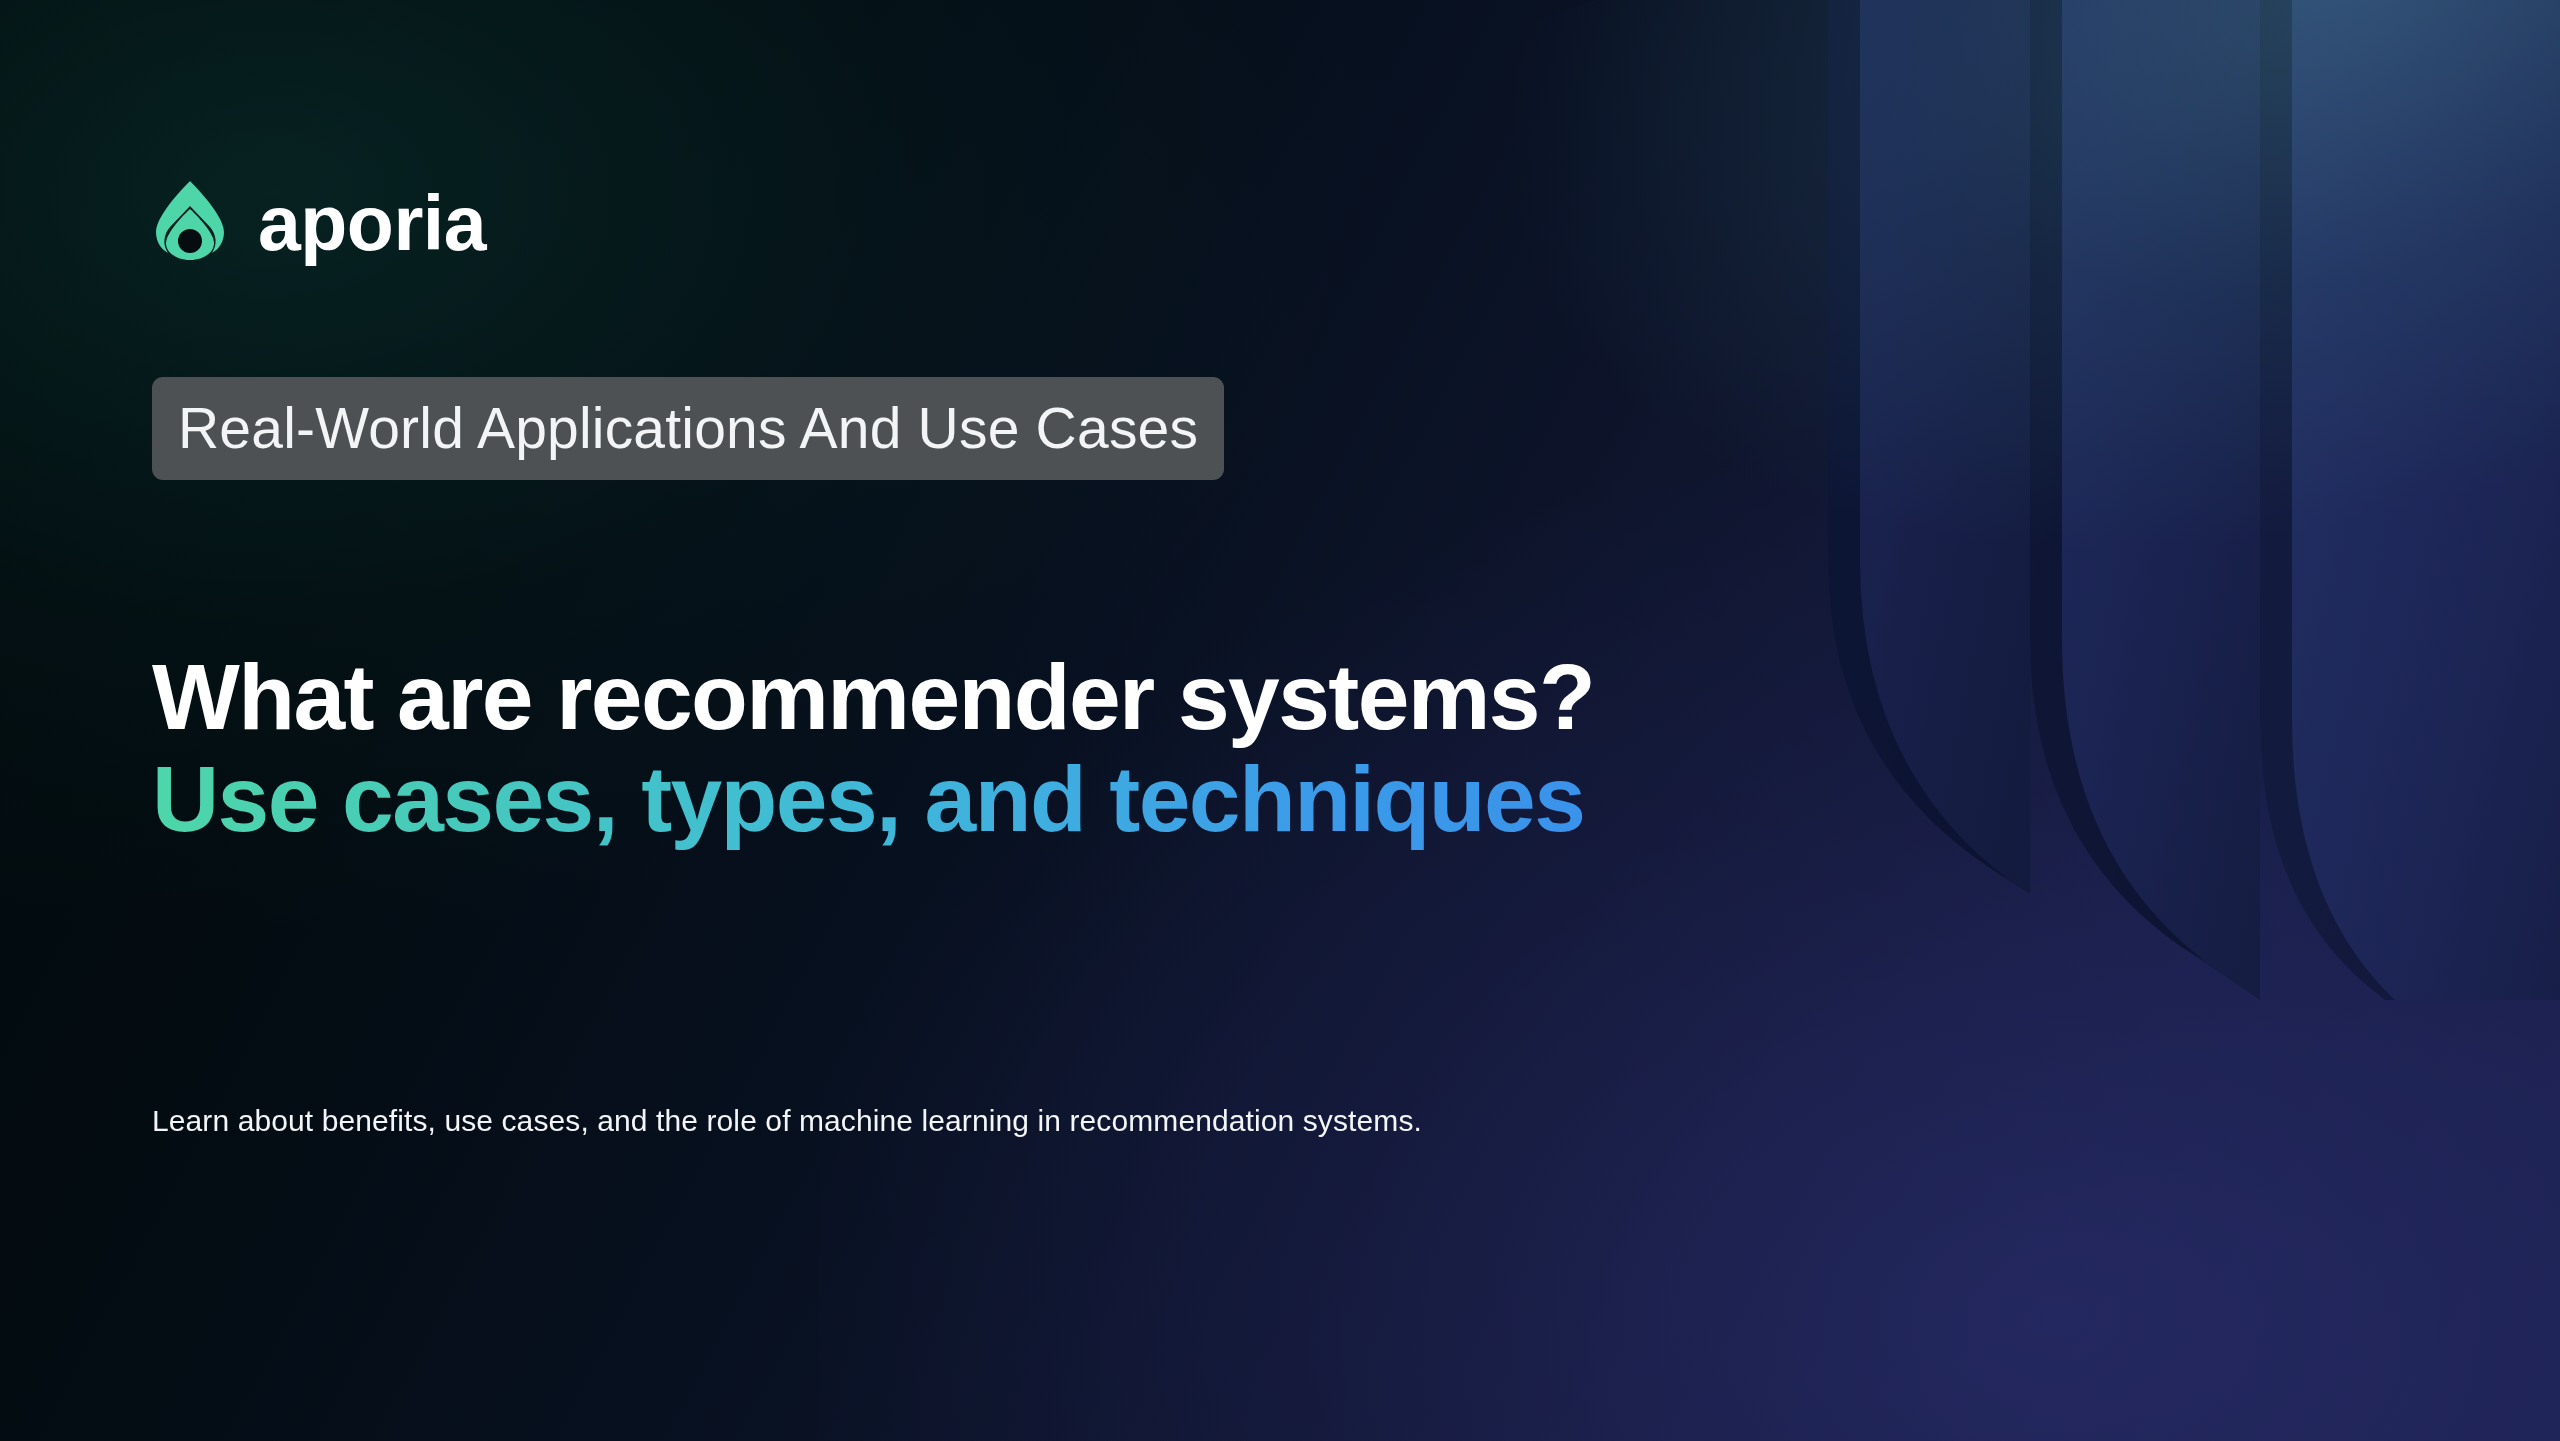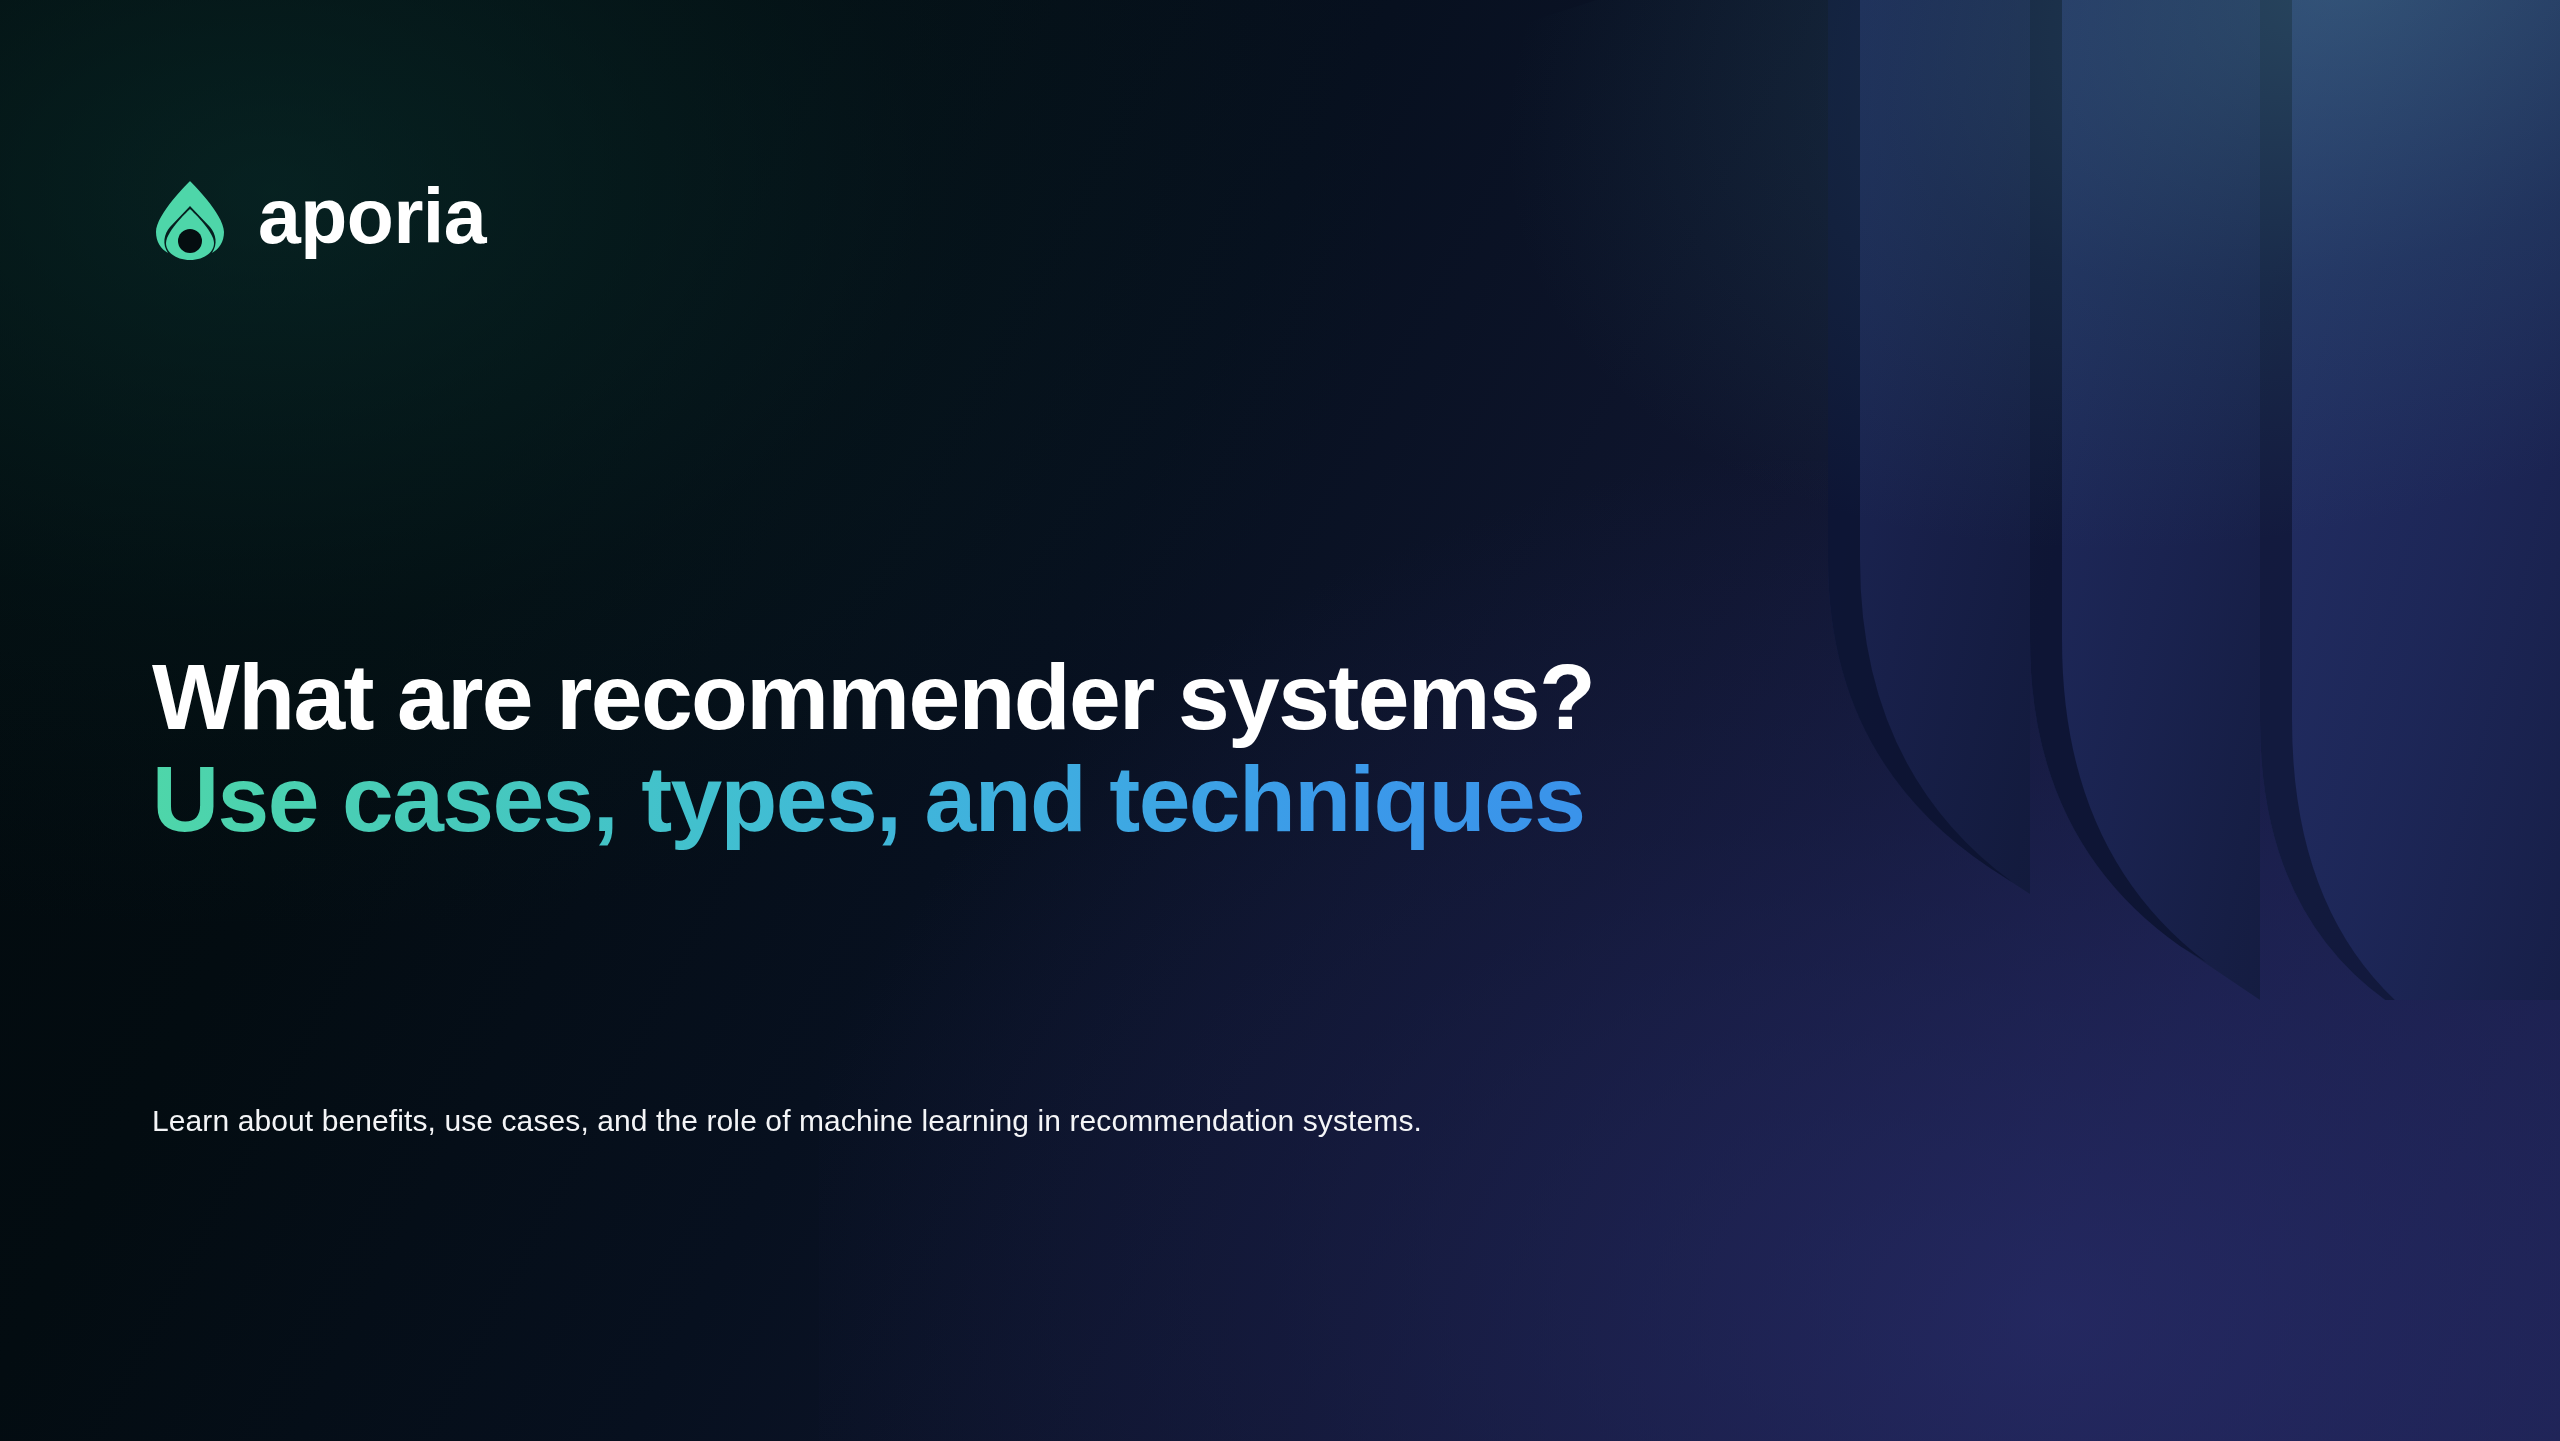--- a/index.html
+++ b/index.html
@@ -83,21 +83,21 @@
     width: 2300px;
     height: 100%;
   }
 
   
   .logo-row {
     position: absolute;
     left: 0;
     top: 178px;
     display: flex;
-    align-items: flex-start;
+    align-items: flex-end;
     gap: 30px;
   }
   .logo-mark { width: 76px; height: 84px; display: block; }
   .logo-word {
     color: #ffffff;
     font-size: 77px;
     font-weight: 700;
     letter-spacing: -0.5px;
     line-height: 1;
     font-family: "Liberation Sans", sans-serif;
@@ -216,20 +216,23 @@
       <svg class="logo-mark" viewBox="0 0 76 84" aria-hidden="true">
 
         <path d="M38 3 C38 3 72 36 72 54 C72 64 67 71 60 75 C66 66 64 56 58 49 L38 28 L18 49 C12 56 10 66 16 75 C9 71 4 64 4 54 C4 36 38 3 38 3 Z" fill="#4ed6a9"></path>
 
         <path d="M38 31 C38 31 62 53 62 65 C62 75 51 82 38 82 C25 82 14 75 14 65 C14 53 38 31 38 31 Z" fill="#4ed6a9"></path>
         <circle cx="38" cy="63" r="12" fill="#050d10"></circle>
       </svg>
       <span class="logo-word">aporia</span>
     </div>
 
+    <div class="badge">
+      <span class="badge-text">Real-World Applications And Use Cases</span>
+    </div>
 
     <div class="headline">
       <div class="headline-line headline-line-1">What are recommender systems?</div>
       <div class="headline-line"><span class="headline-line-2">Use cases, types, and techniques</span></div>
     </div>
 
     <p class="body-copy">Learn about benefits, use cases, and the role of machine learning in recommendation systems.</p>
 
   </div>
 </div>

